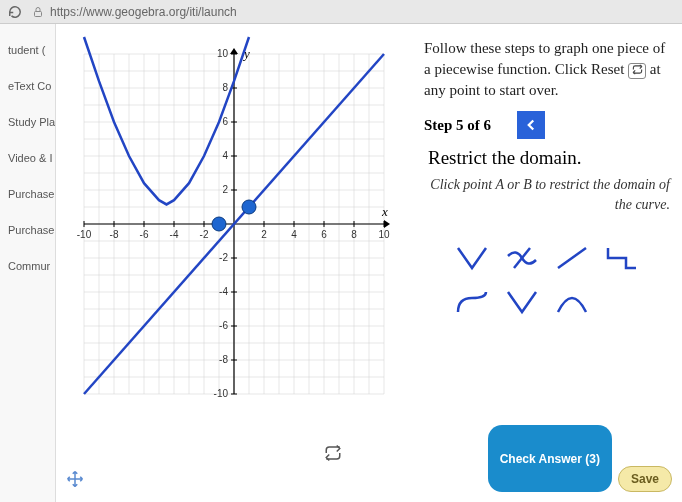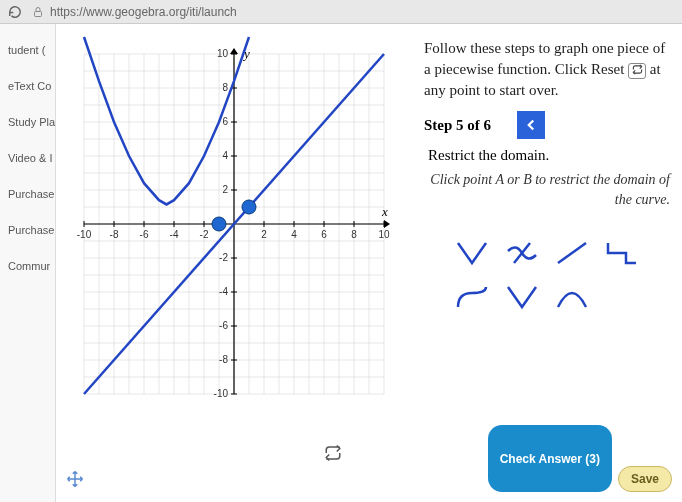--- a/index.html
+++ b/index.html
@@ -53,21 +53,21 @@
       vertical-align: middle;
     }
     .step-row { display: flex; align-items: center; gap: 26px; margin-top: 10px; }
     .step-label { font-weight: bold; font-size: 15px; }
     .back-btn {
       width: 28px; height: 28px;
       background: #2962d9;
       display: flex; align-items: center; justify-content: center;
       cursor: pointer;
     }
-    .restrict-title { font-size: 15px; margin-top: 8px; margin-left: 4px; }
+    .restrict-title { font-size: 19px; margin-top: 8px; margin-left: 4px; }
     .italic-hint { font-style: italic; font-size: 14px; margin-top: 6px; margin-left: 6px; color: #333; line-height: 1.4; text-align: right; }
     .shape-grid {
       margin-top: 24px;
       display: grid;
       grid-template-columns: repeat(4, 46px);
       grid-template-rows: repeat(2, 40px);
       gap: 4px;
       justify-content: center;
     }
     .shape-cell {

